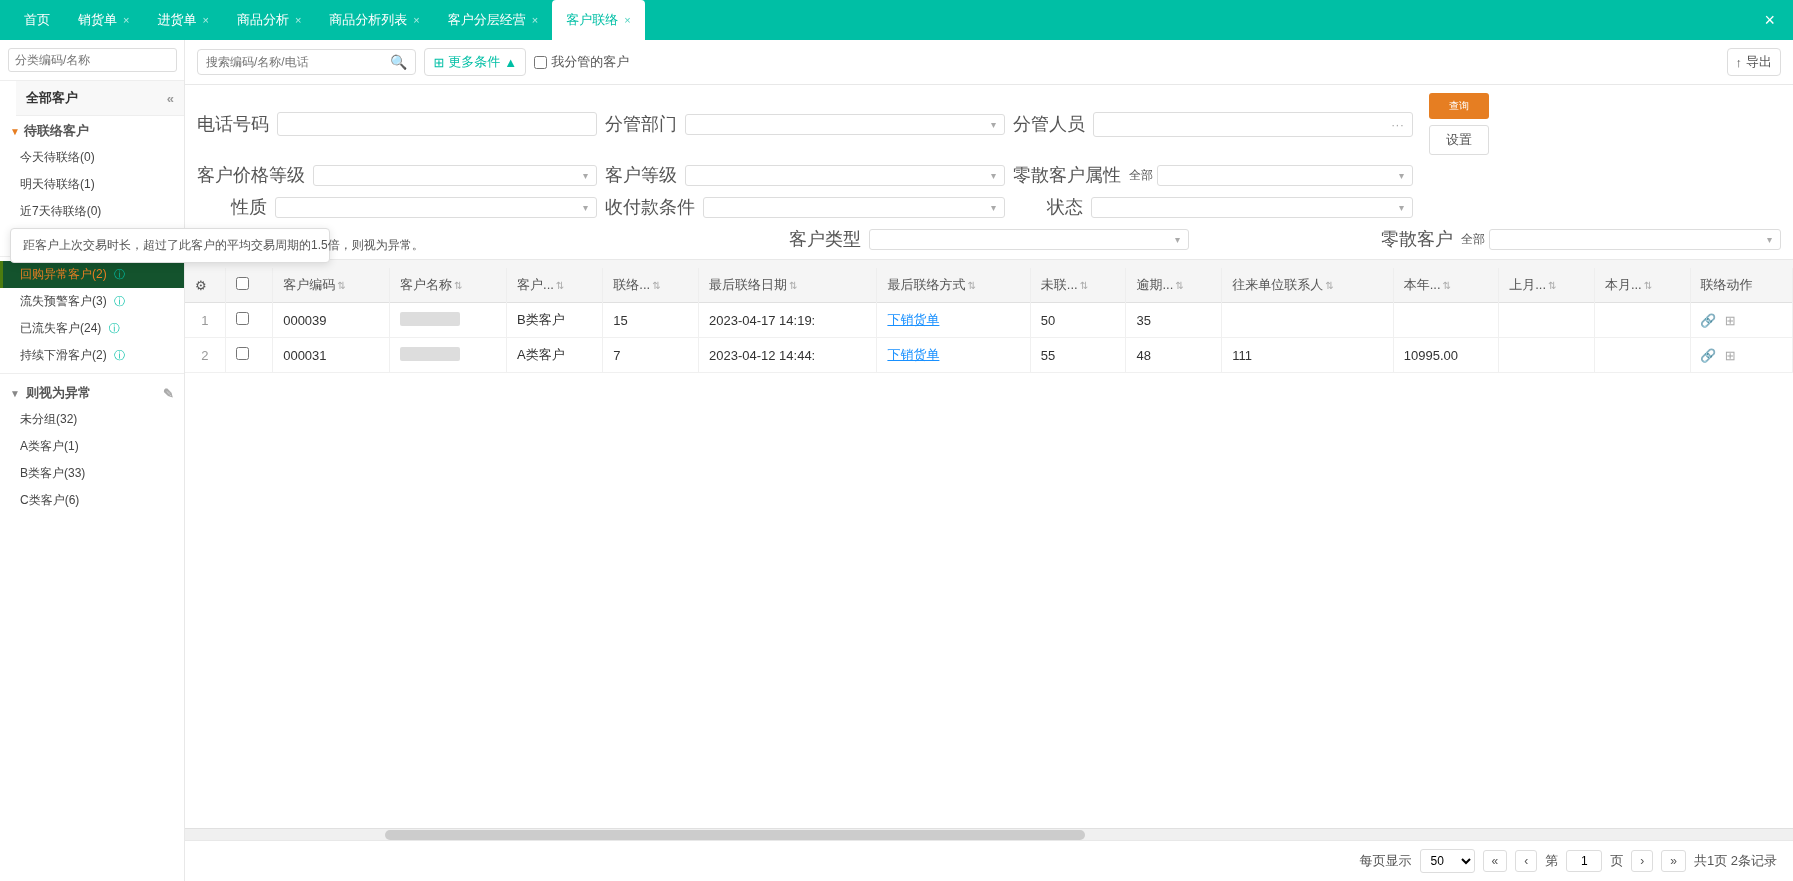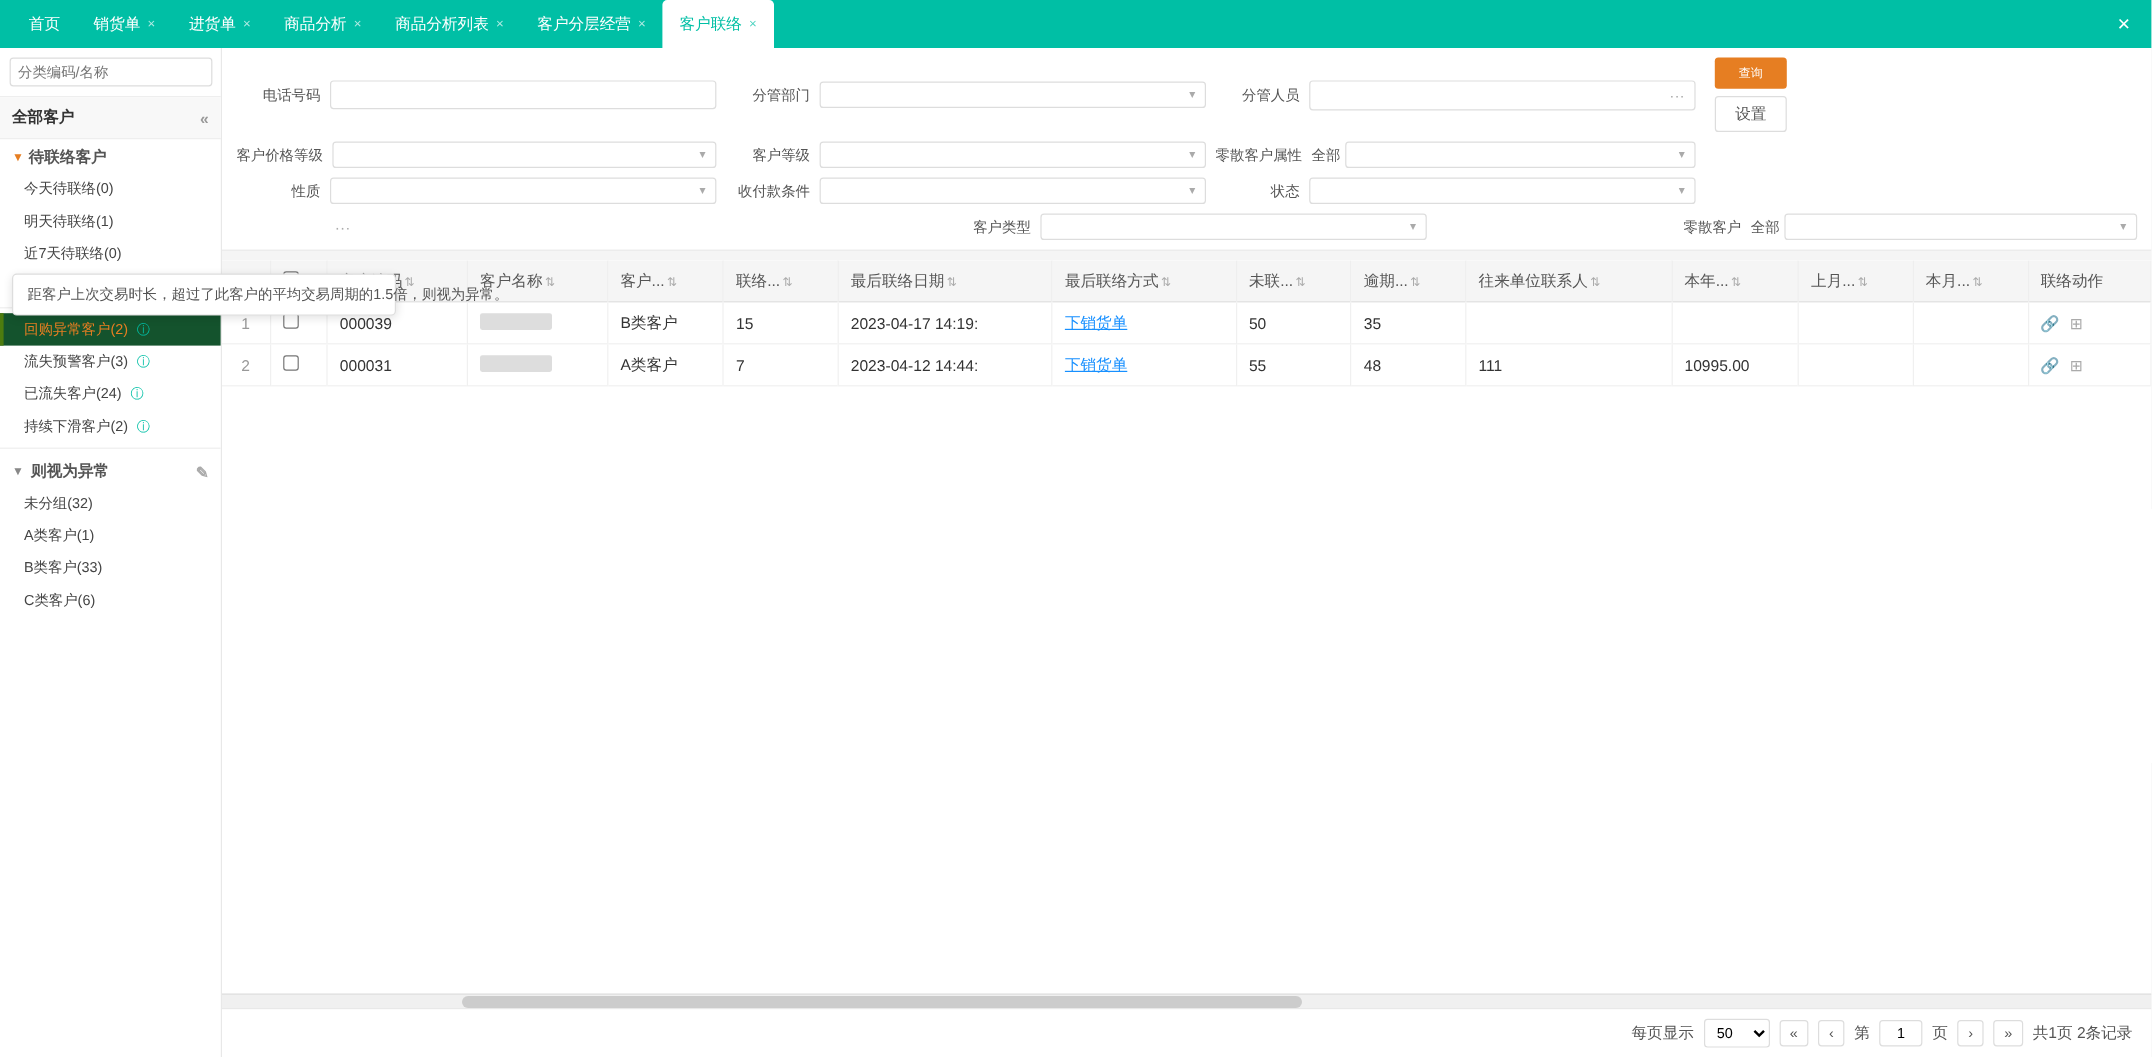--- a/index.html
+++ b/index.html
@@ -83,20 +83,21 @@
     }
     .sidebar-section-header {
       display: flex;
       align-items: center;
       padding: 8px 10px;
       background: #f8f8f8;
       border-bottom: 1px solid #eee;
       font-weight: bold;
       font-size: 13px;
       color: #333;
+      margin-left: 16px;
     }
     .sidebar-section-header .collapse-btn {
       margin-left: auto;
       cursor: pointer;
       color: #999;
     }
     .sidebar-group-label {
       padding: 6px 10px 4px 10px;
       font-size: 12px;
       color: #555;
@@ -239,21 +240,21 @@
     }
     .filter-row:last-child { margin-bottom: 0; justify-content: space-between; }
     .filter-field {
       display: flex;
       align-items: center;
       flex: 1;
       min-width: 200px;
       max-width: 400px;
     }
     .filter-label {
-      font-size: 12px;
+      font-size: 18px;
       color: #555;
       white-space: nowrap;
       min-width: 70px;
       text-align: right;
       margin-right: 8px;
     }
     .filter-select {
       flex: 1;
       border: 1px solid #ddd;
       border-radius: 3px;
@@ -505,20 +506,41 @@
       <div class="sidebar-item">A类客户(1)</div>
       <div class="sidebar-item">B类客户(33)</div>
       <div class="sidebar-item">C类客户(6)</div>
     </div>
 
     <div class="tooltip-box">距客户上次交易时长，超过了此客户的平均交易周期的1.5倍，则视为异常。</div>
   </div>
 
   <div class="content-area">
 
+    <div class="filter-bar">
+      <div class="search-input-wrap">
+        <input type="text" style="min-width: 180px;" placeholder="搜索编码/名称/电话">
+        <span class="search-icon">🔍</span>
+      </div>
+      <div class="more-conditions">
+        <span>⊞</span>
+        <span>更多条件</span>
+        <span>▲</span>
+      </div>
+      <label class="my-customer">
+        <input type="checkbox" style="">
+        <span>我分管的客户</span>
+      </label>
+      <div class="filter-bar-right">
+        <div class="export-btn">
+          <span>↑</span>
+          <span>导出</span>
+        </div>
+      </div>
+    </div>
 
     <div class="advanced-filter">
 
       <div class="filter-row">
         <div class="filter-field">
           <span class="filter-label">电话号码</span>
           <input class="filter-input" type="text" value="" style="">
         </div>
         <div class="filter-field">
           <span class="filter-label">分管部门</span>

